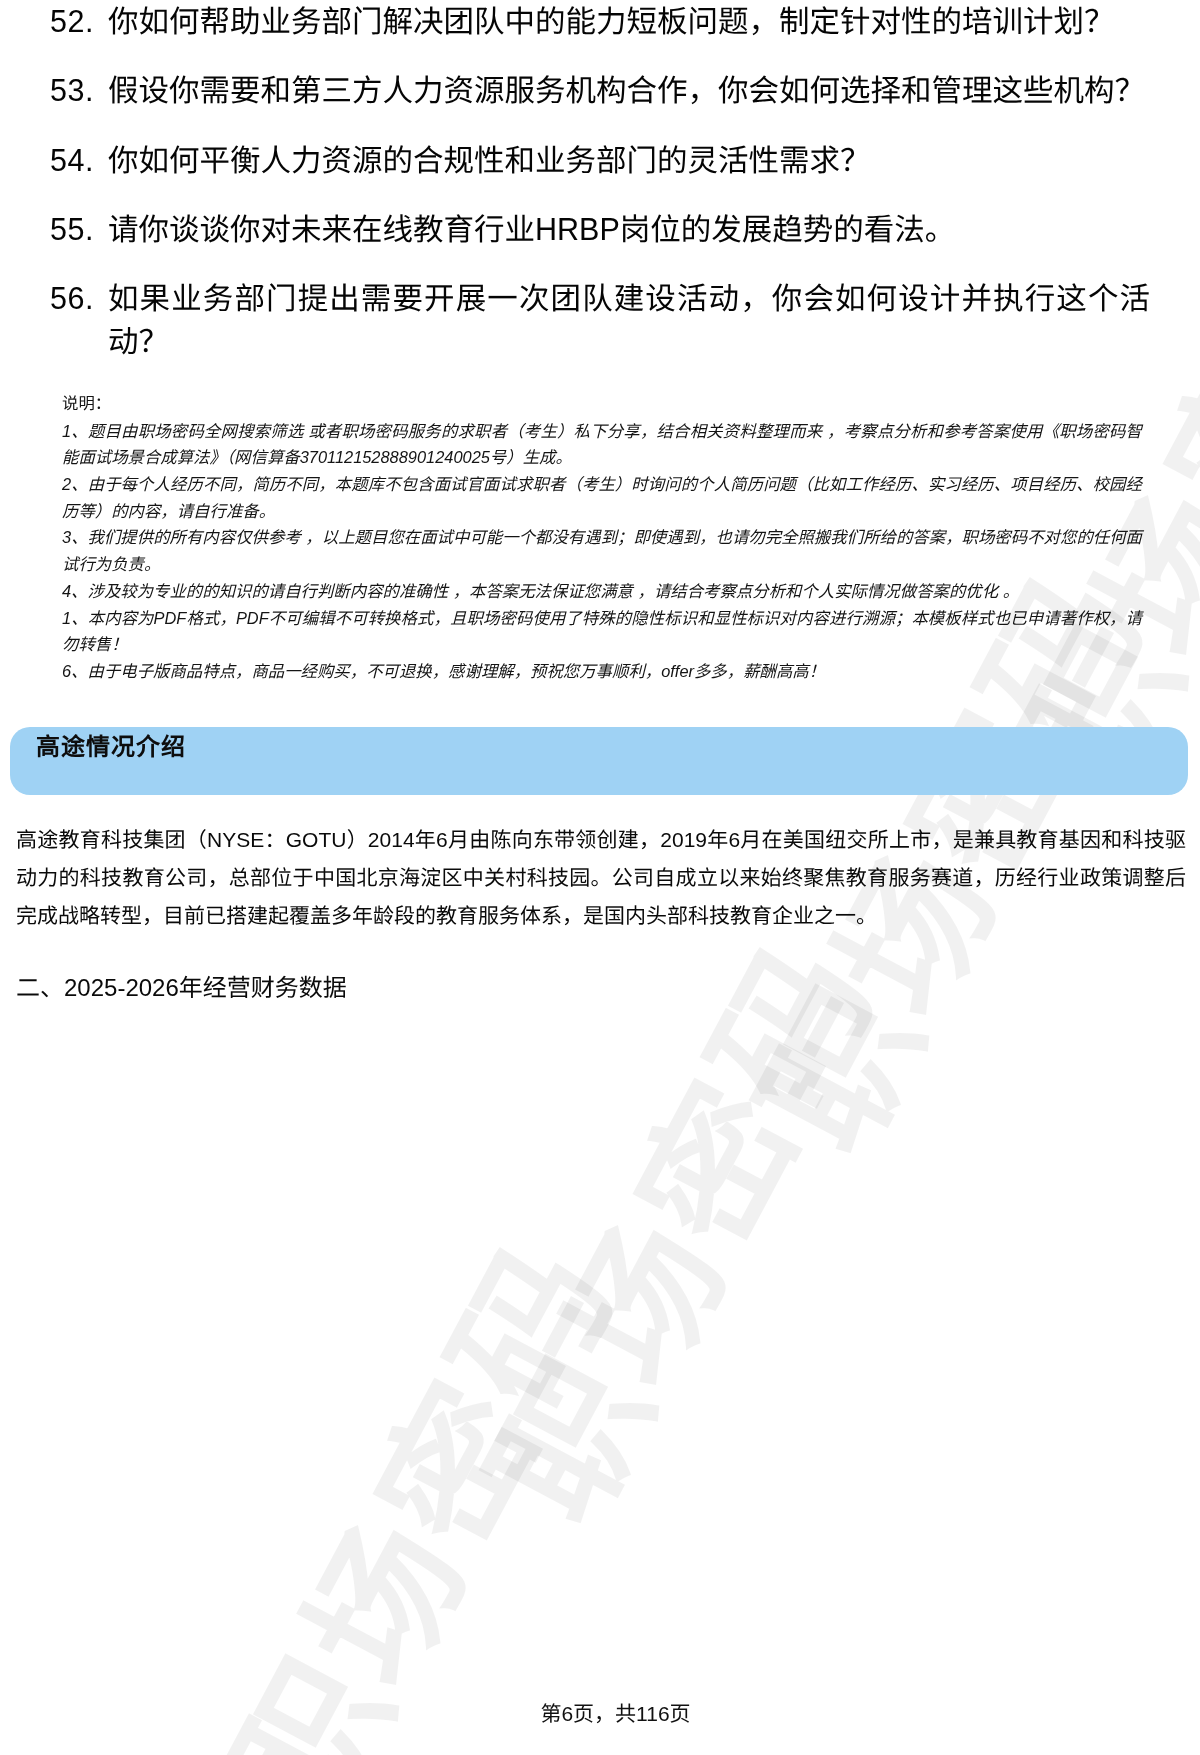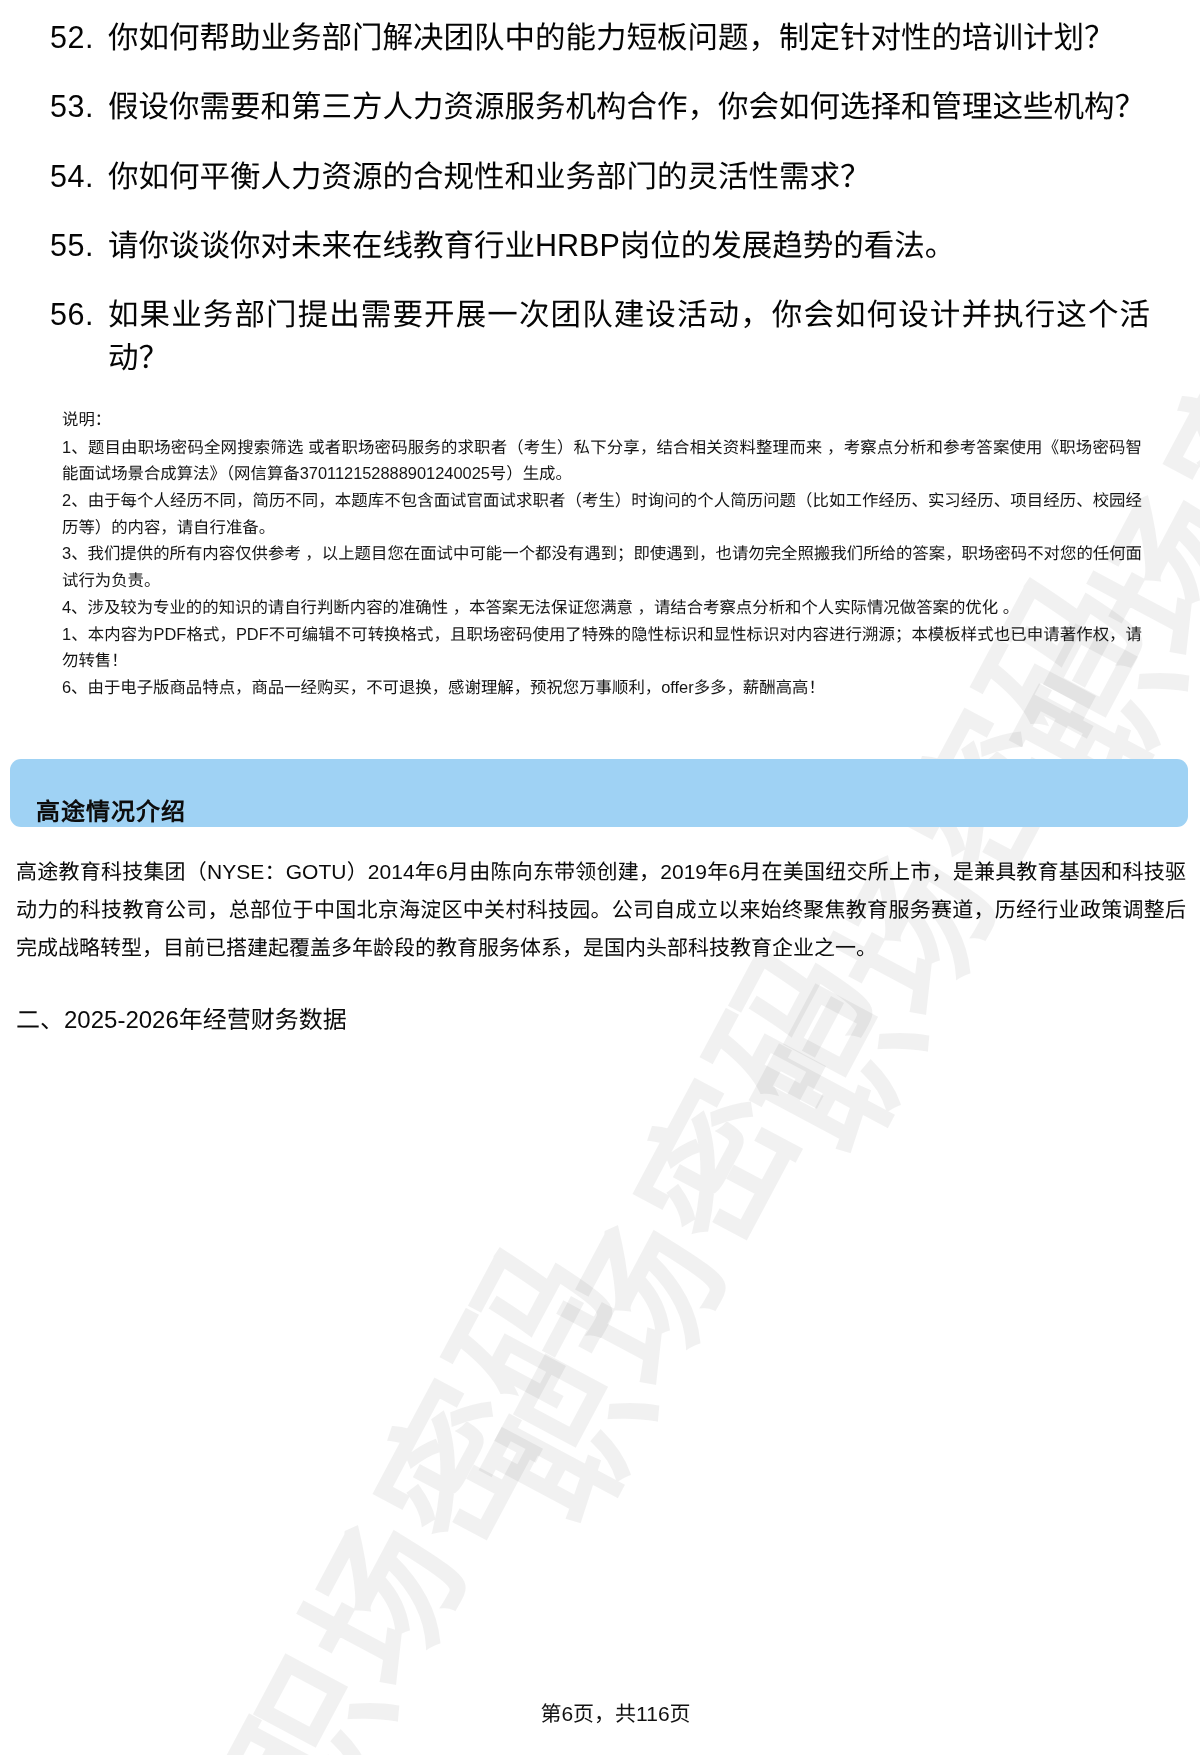--- a/index.html
+++ b/index.html
@@ -37,21 +37,21 @@
     color: rgba(0, 0, 0, 0.055);
     white-space: nowrap;
     transform-origin: left top;
     letter-spacing: 6px;
   }
 
   
   .content {
     position: relative;
     z-index: 2;
-    padding: 16px 46px;
+    padding: 0 46px;
   }
   .question-list {
     margin: 0;
     padding: 0;
     list-style: none;
   }
   .question-item {
     display: flex;
     align-items: flex-start;
     font-size: 30.5px;
@@ -79,30 +79,31 @@
     font-size: 16.4px;
     line-height: 1.63;
     color: #141414;
     text-align: justify;
   }
   .notes-title {
     margin: 0 0 1px 0;
   }
   .note-line {
     margin: 0;
+    font-style: italic;
   }
 
   
   .banner {
     margin: 42px 12px 0 10px;
     height: 68px;
     background: #9fd2f4;
-    border-radius: 11px;
+    border-radius: 20px;
     display: flex;
-    align-items: flex-end;
+    align-items: flex-start;
     padding-left: 26px;
     box-sizing: border-box;
     position: relative;
     z-index: 2;
   }
   .banner-text {
     font-size: 24px;
     font-weight: 700;
     color: #0d0d0d;
     letter-spacing: 1px;

